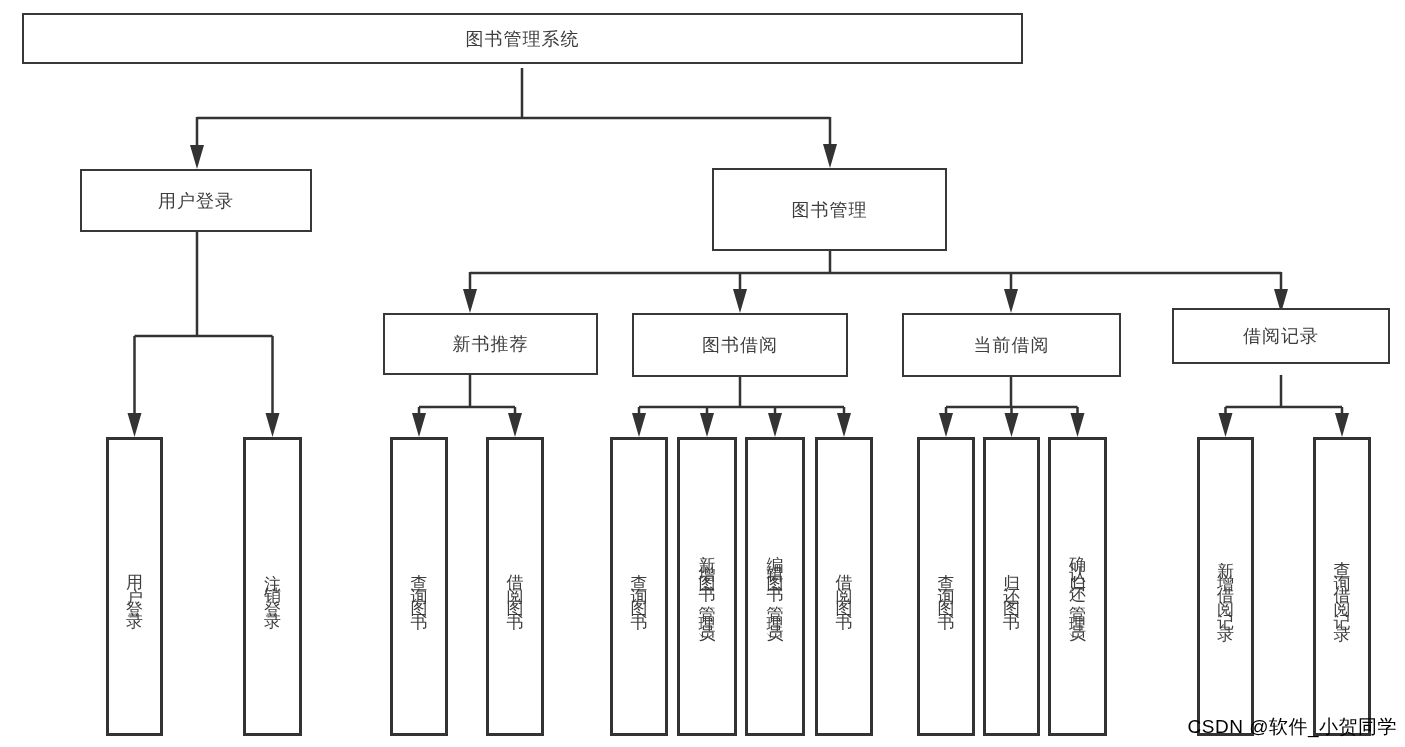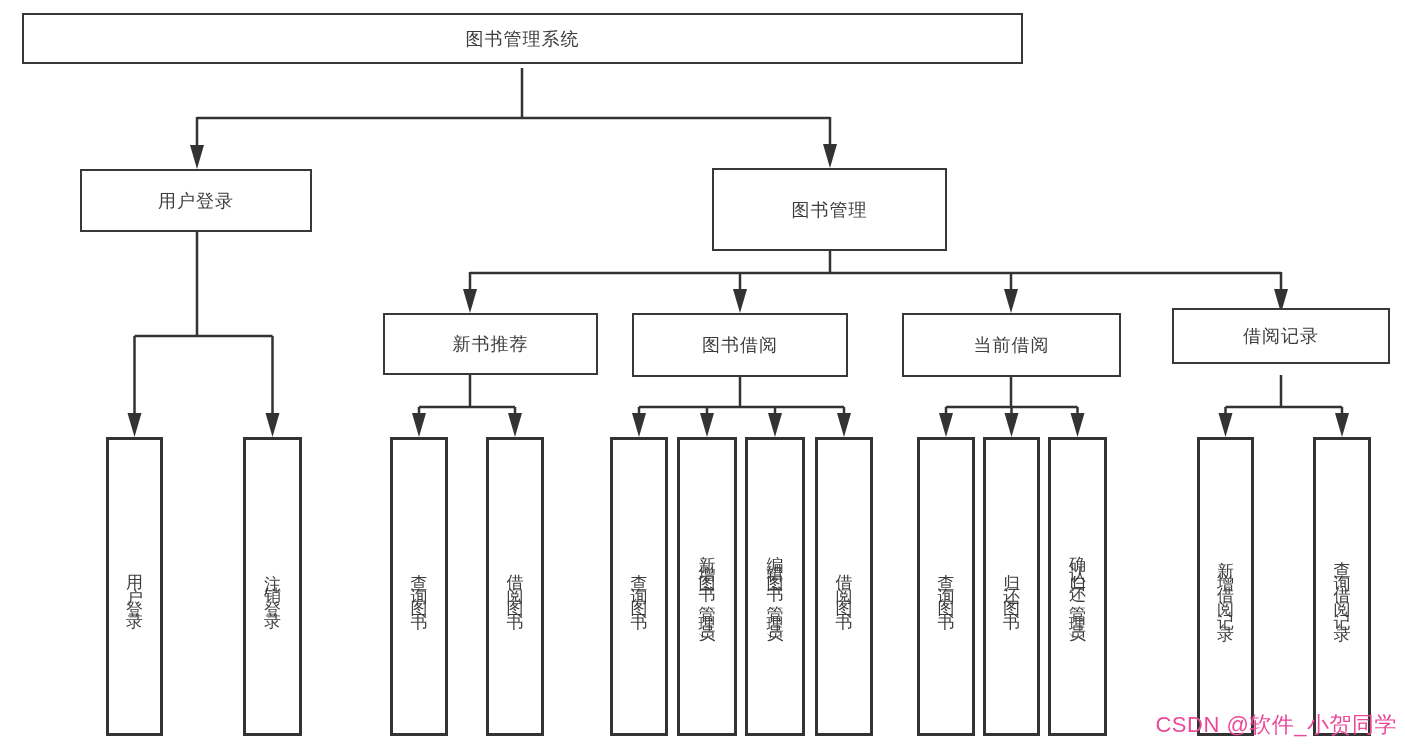--- a/index.html
+++ b/index.html
@@ -17,21 +17,21 @@
     position:absolute;box-sizing:border-box;background:#ffffff;
     border:3px solid #333333;display:flex;align-items:center;justify-content:center;
     color:#3d3d3d;font-size:17px;
   }
   .vtext{
     writing-mode:vertical-rl;text-orientation:mixed;
     line-height:1;letter-spacing:13px;white-space:nowrap;
   }
   .watermark{
     position:absolute;right:8px;bottom:7px;z-index:20;
-    color:#ec4899;font-size:22px;letter-spacing:0.5px;
+    color:#000000;font-size:19px;letter-spacing:0.5px;
   }
 </style>
 </head>
 <body>
 
 <div class="canvas">
 
   <svg class="svglayer" width="1405" height="747" viewBox="0 0 1405 747">
     <path d="M522 68 V118
          M197 118 H830

